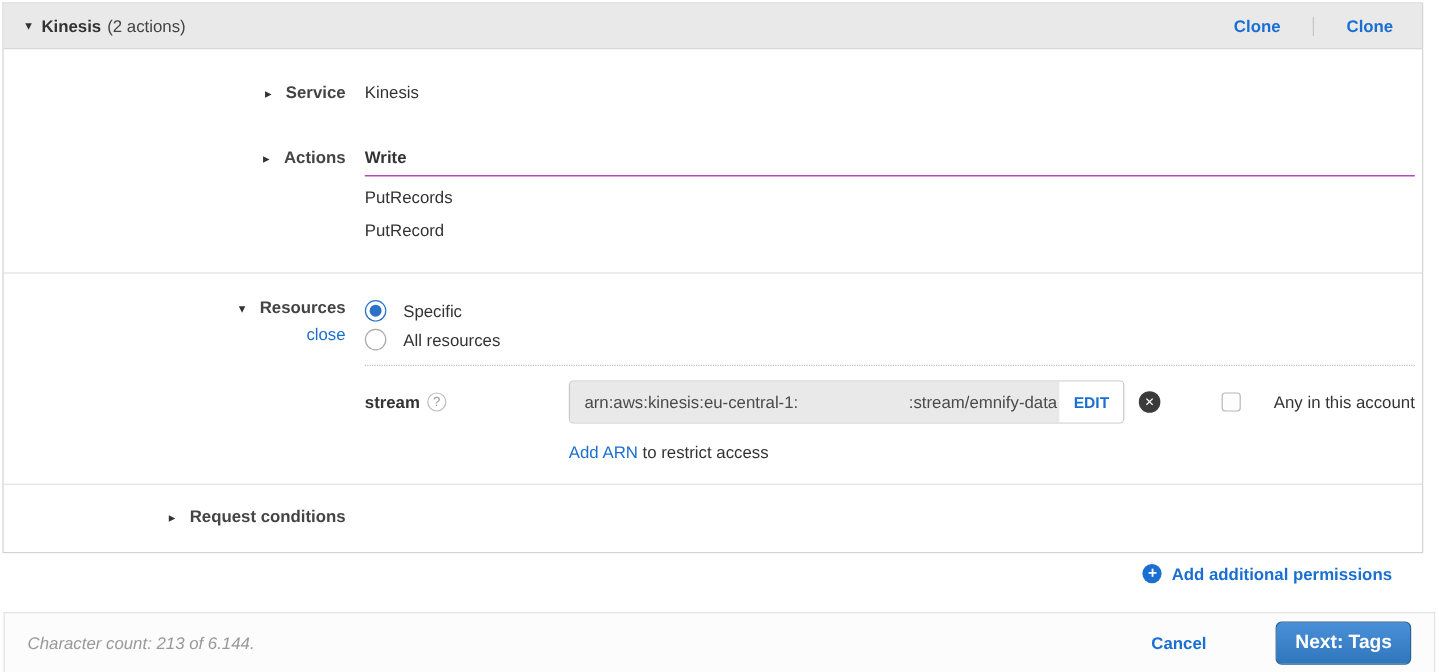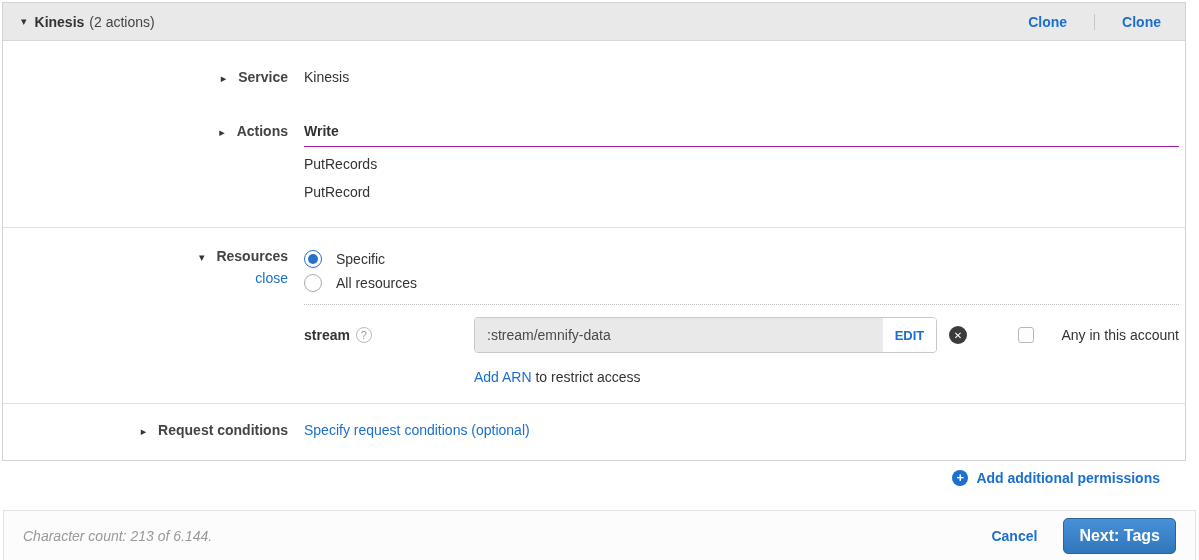--- a/index.html
+++ b/index.html
@@ -117,21 +117,21 @@
   }
   .add-permissions-label { color: #1a6fd1; font-weight: bold; cursor: pointer; text-align: center; }
 
   
   .footer {
     position: absolute; left: 3px; right: 3px; bottom: 0; height: 50px;
     background: #fcfcfc; border: 1px solid #e2e2e2; border-bottom: none;
     display: flex; align-items: center; padding: 0 19px;
   }
   .char-count { color: #999; font-style: italic; }
-  .footer-right { margin-left: auto; display: flex; align-items: center; }
+  .footer-right { margin-left: auto; display: flex; align-items: center; gap: 32px; }
   .cancel-link { color: #1a6fd1; font-weight: bold; cursor: pointer; }
   .next-button {
     margin-left: 26px; padding: 8px 15px;
     background: linear-gradient(#4a90d9, #2f76bb);
     border: 1px solid #2a6496; border-radius: 5px;
     color: #fff; font-weight: bold; font-size: 16px; cursor: pointer;
     font-family: "Liberation Sans", "DejaVu Sans", sans-serif;
   }
 </style>
 </head>
@@ -197,20 +197,21 @@
         <div class="dotted-divider"></div>
 
         <div class="stream-block">
           <div class="stream-row">
             <div class="stream-label-wrap">
               <span class="stream-label">stream</span>
               <span class="help-icon">?</span>
             </div>
             <div class="arn-box">
               <div class="arn-text">
+                <span>arn:aws:kinesis:eu-central-1:</span>
                 <span>:stream/emnify-data</span>
               </div>
               <div class="arn-edit">EDIT</div>
             </div>
             <span class="remove-circle-icon">✕</span>
             <div class="any-account">
               <span class="checkbox"></span>
               <span class="checkbox-label">Any in this account</span>
             </div>
           </div>
@@ -222,23 +223,20 @@
       </div>
     </div>
   </div>
 
   <div class="section bordered">
     <div class="row row-conditions">
       <div class="label-col">
         <span class="caret">▸</span>
         <span class="row-label">Request conditions</span>
       </div>
-      <div class="value-col">
-        <span class="link">Specify request conditions (optional)</span>
-      </div>
     </div>
   </div>
 
 </div>
 
 <div class="add-permissions-row">
   <span class="plus-icon">+</span>
   <span class="add-permissions-label">Add additional permissions</span>
 </div>
 

